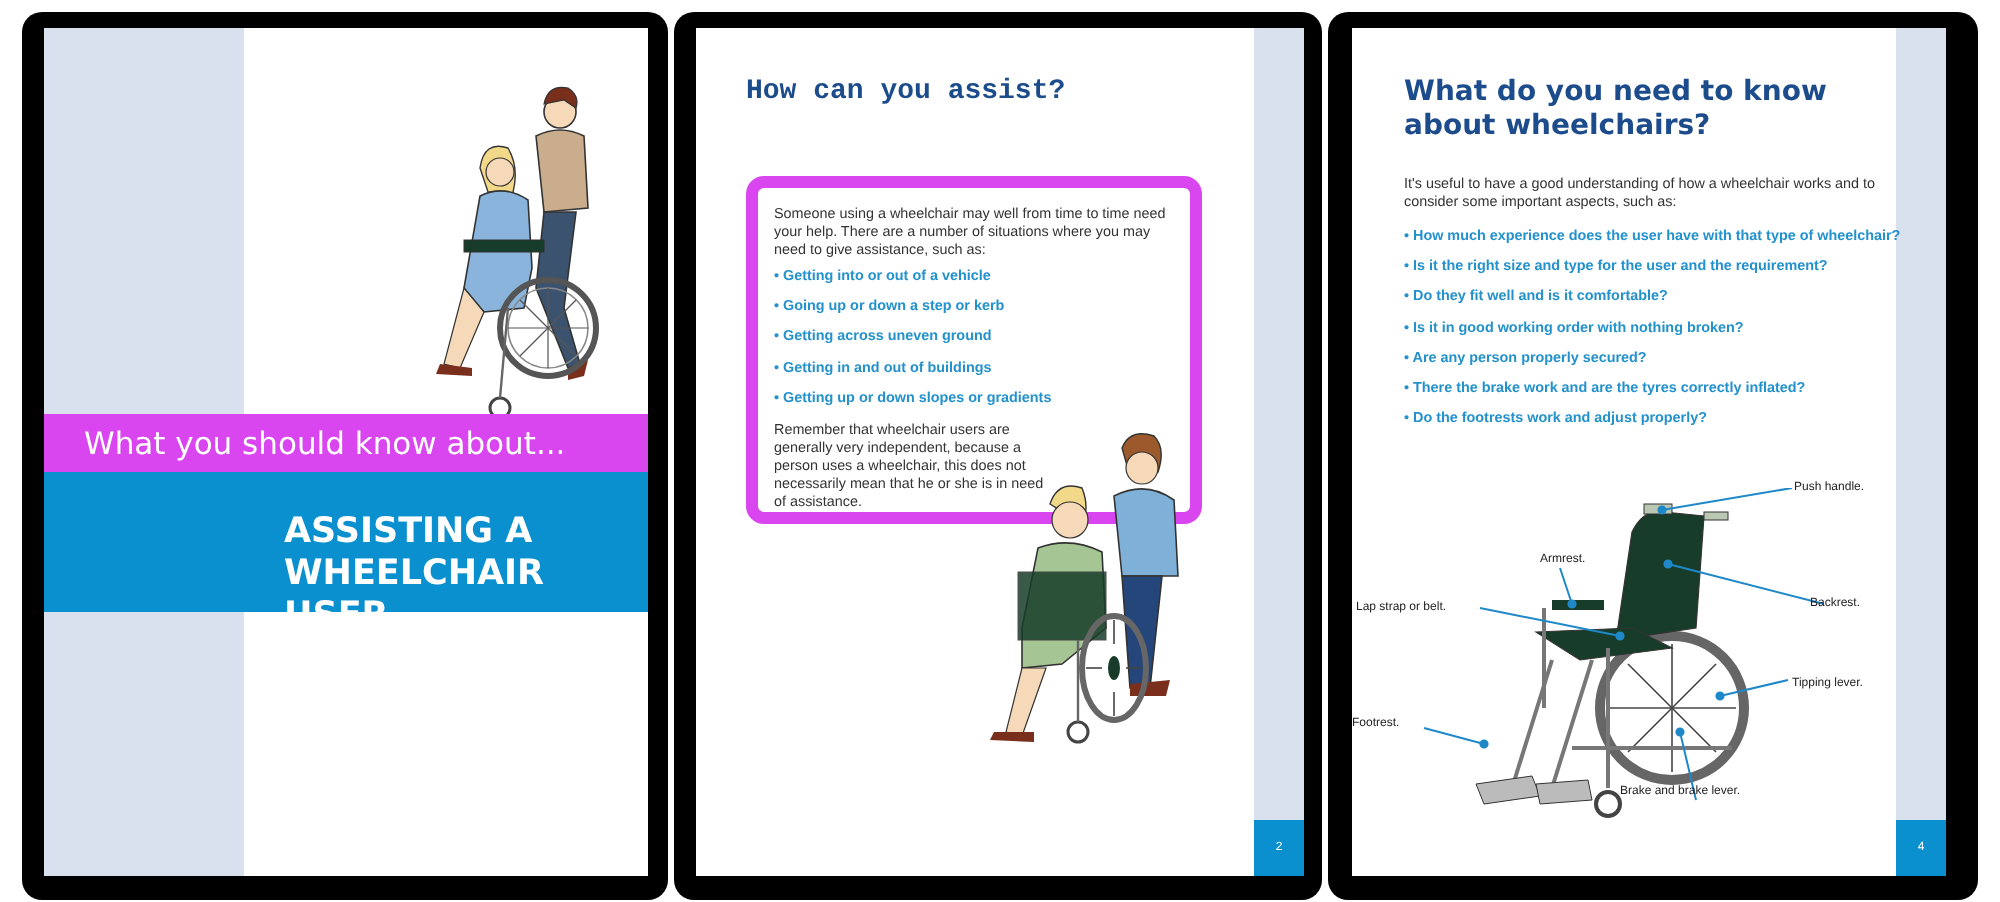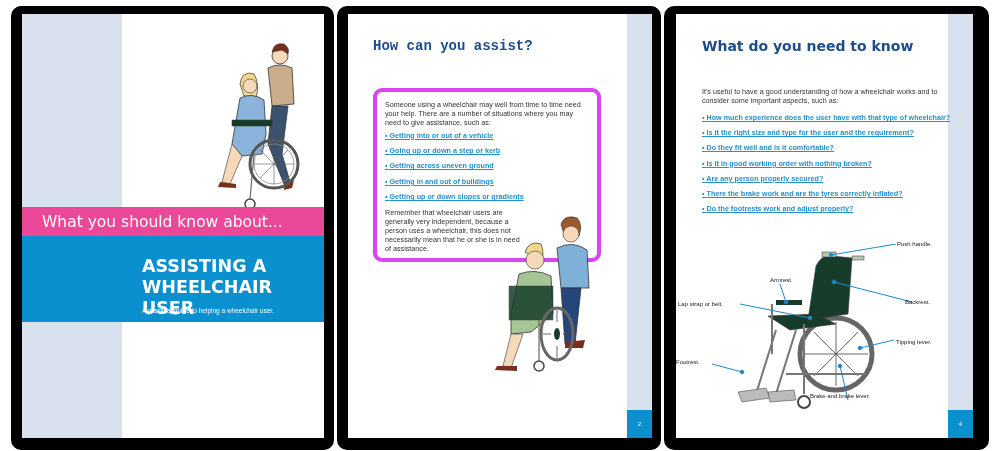--- a/index.html
+++ b/index.html
@@ -8,37 +8,37 @@
   .page{position:absolute;background:#fff;overflow:hidden;}
   
   #f1{left:11px;top:6px;width:323px;height:444px;}
   #p1{left:22px;top:14px;width:302px;height:424px;}
   .p1-strip{position:absolute;left:0;top:0;width:100px;height:100%;background:#d9e0ee;}
   .logo{position:absolute;left:19px;top:22px;width:52px;}
   .logo-ebis{color:#3a8a3a;font-weight:bold;font-size:21px;letter-spacing:0px;line-height:22px;font-family:"Liberation Sans",sans-serif;}
   .logo-hse{display:flex;gap:2px;margin-top:1px;}
   .logo-hse span{background:#2b5fa8;color:#fff;font-size:12px;width:16px;height:16px;text-align:center;line-height:16px;font-weight:normal;}
   .logo-sub{font-size:3.5px;color:#888;margin-top:2px;white-space:nowrap;}
-  .band-dark{position:absolute;left:0;top:193px;width:100%;height:29px;background:#ec4899;}
+  .band-dark{position:absolute;left:0;top:193px;width:100%;height:29px;background:#d946ef;}
   .band-dark span{position:absolute;left:20px;top:6px;color:#fff;font-size:15.5px;font-family:"DejaVu Sans",sans-serif;}
-  .band-light{position:absolute;left:0;top:222px;width:100%;height:86px;background:#0a8fcf;}
+  .band-light{position:absolute;left:0;top:222px;width:100%;height:70px;background:#0a8fcf;}
   .cover-title{position:absolute;left:120px;top:20px;color:#fff;font-weight:bold;font-size:17.5px;line-height:21px;font-family:"DejaVu Sans",sans-serif;}
   .cover-sub{position:absolute;left:120px;top:71px;color:#fff;font-size:6.5px;}
   .illus1{position:absolute;left:180px;top:20px;}
   
   #f2{left:337px;top:6px;width:324px;height:444px;}
   #p2{left:348px;top:14px;width:304px;height:424px;}
   .side-strip{position:absolute;top:0;right:0;width:25px;height:100%;background:#d9e0ee;}
   .pgnum{position:absolute;right:0;bottom:0;width:25px;height:28px;background:#0a8fcf;color:#fff;font-size:6px;text-align:center;line-height:28px;}
   .h2title{position:absolute;color:#1d4c8c;font-weight:bold;font-family:"DejaVu Sans",sans-serif;}
   #p2 .h2title{left:25px;top:24px;font-size:14px;font-family:Liberation Mono, monospace;}
-  .box{position:absolute;left:25px;top:74px;width:228px;height:174px;border:4px solid #d946ef;border-radius:9px;box-sizing:border-box;padding:8px 6px 6px 8px;}
+  .box{position:absolute;left:25px;top:74px;width:228px;height:174px;border:6px solid #d946ef;border-radius:9px;box-sizing:border-box;padding:8px 6px 6px 8px;}
   .para{font-size:7.2px;color:#333;line-height:9.2px;margin:0;}
   .blist{list-style:none;margin:3px 0 3px 0;padding:0;}
-  .blist li{color:#2391cc;font-weight:bold;font-size:7.2px;line-height:9px;margin:0 0 6.4px 0;text-decoration:underline;}
+  .blist li{color:#2391cc;font-weight:bold;font-size:7.2px;line-height:9px;margin:0 0 6.4px 0;}
   .blist li::before{content:"• ";}
   .para-narrow{width:140px;}
   .illus2{position:absolute;left:113px;top:200px;}
   
   #f3{left:664px;top:6px;width:325px;height:444px;}
   #p3{left:676px;top:14px;width:261px;height:424px;padding-left:36px;}
   #p3 .h2title{left:26px;top:24px;font-size:14px;line-height:17px;}
   .p3-intro{position:absolute;left:26px;top:73px;width:250px;}
   .p3-list{position:absolute;left:26px;top:96px;width:250px;}
   .p3-list li{margin-bottom:6.2px;}
@@ -133,20 +133,21 @@
     <line x1="78" y1="147" x2="78" y2="106" stroke="#666" stroke-width="1.2"></line>
   </svg>
 </div>
 
 <div class="frame" id="f3"></div>
 <div class="page" id="p3">
   <div class="side-strip"></div>
   <div class="pgnum">4</div>
   <div class="h2title">
     <div>What do you need to know</div>
+    <div>about wheelchairs?</div>
   </div>
   <p class="para p3-intro">It's useful to have a good understanding of how a wheelchair works and to consider some important aspects, such as:</p>
   <ul class="blist p3-list">
     <li class="two">How much experience does the user have with that type of wheelchair?</li>
     <li>Is it the right size and type for the user and the requirement?</li>
     <li>Do they fit well and is it comfortable?</li>
     <li>Is it in good working order with nothing broken?</li>
     <li>Are any person properly secured?</li>
     <li>There the brake work and are the tyres correctly inflated?</li>
     <li>Do the footrests work and adjust properly?</li>

